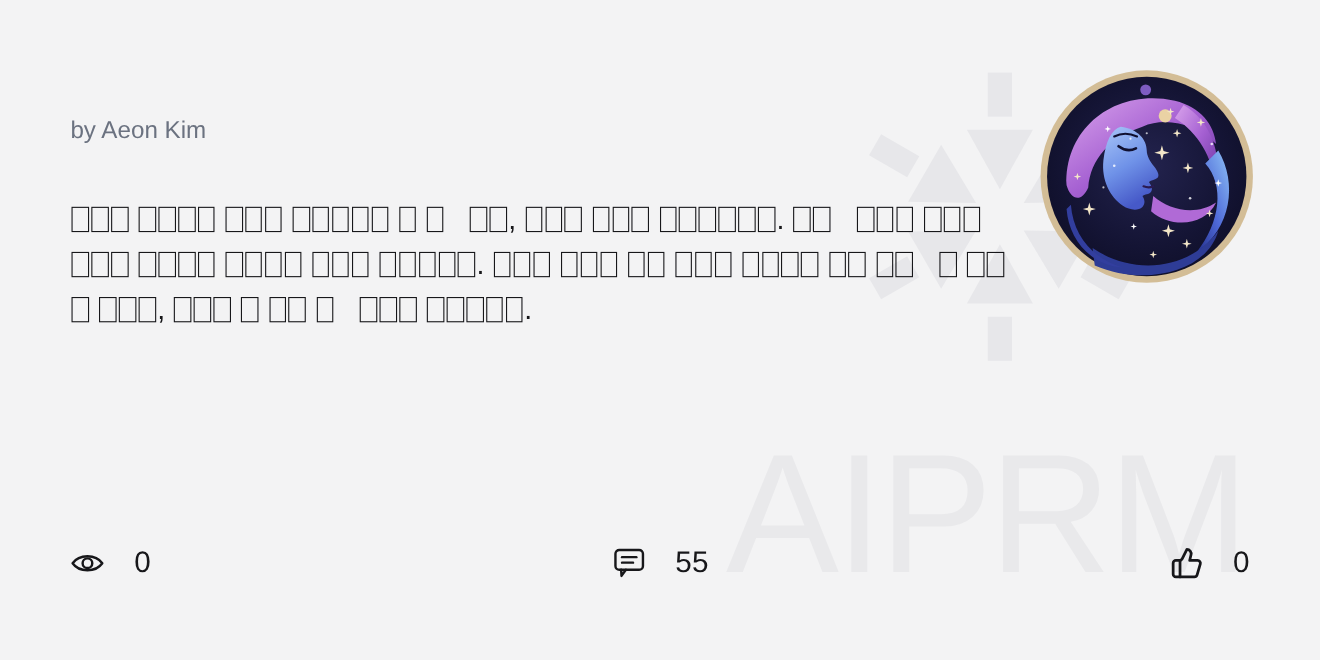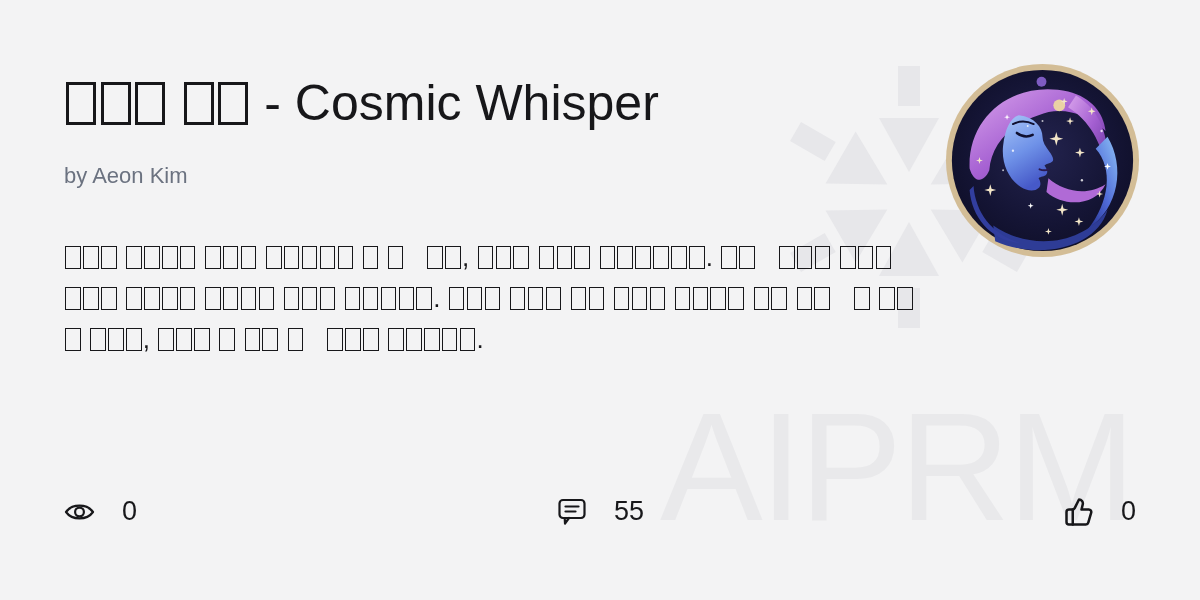--- a/index.html
+++ b/index.html
@@ -132,21 +132,20 @@
           <circle cx="85" cy="65" r="1" opacity=".8"></circle>
         <circle cx="60" cy="110" r="1" opacity=".7"></circle>
           <circle cx="140" cy="120" r="1.2" opacity=".8"></circle>
         <circle cx="100" cy="60" r="1" opacity=".7"></circle>
           <circle cx="160" cy="70" r="1.2" opacity=".8"></circle>
       </g>
     </svg>
   </div>
 
   <div class="content">
-    <h1 class="title"><span class="tofu"></span><span class="tofu"></span><span class="tofu"></span> <span class="tofu"></span><span class="tofu"></span> - Cosmic Whisper</h1>
     <div class="byline">by Aeon Kim</div>
     <p class="description"><span class="tofu"></span><span class="tofu"></span><span class="tofu"></span> <span class="tofu"></span><span class="tofu"></span><span class="tofu"></span><span class="tofu"></span> <span class="tofu"></span><span class="tofu"></span><span class="tofu"></span> <span class="tofu"></span><span class="tofu"></span><span class="tofu"></span><span class="tofu"></span><span class="tofu"></span> <span class="tofu"></span> <span class="tofu"></span>   <span class="tofu"></span><span class="tofu"></span>, <span class="tofu"></span><span class="tofu"></span><span class="tofu"></span> <span class="tofu"></span><span class="tofu"></span><span class="tofu"></span> <span class="tofu"></span><span class="tofu"></span><span class="tofu"></span><span class="tofu"></span><span class="tofu"></span><span class="tofu"></span>. <span class="tofu"></span><span class="tofu"></span>   <span class="tofu"></span><span class="tofu"></span><span class="tofu"></span> <span class="tofu"></span><span class="tofu"></span><span class="tofu"></span>   <span class="tofu"></span><span class="tofu"></span><span class="tofu"></span> <span class="tofu"></span><span class="tofu"></span><span class="tofu"></span><span class="tofu"></span> <span class="tofu"></span><span class="tofu"></span><span class="tofu"></span><span class="tofu"></span> <span class="tofu"></span><span class="tofu"></span><span class="tofu"></span> <span class="tofu"></span><span class="tofu"></span><span class="tofu"></span><span class="tofu"></span><span class="tofu"></span>. <span class="tofu"></span><span class="tofu"></span><span class="tofu"></span> <span class="tofu"></span><span class="tofu"></span><span class="tofu"></span> <span class="tofu"></span><span class="tofu"></span> <span class="tofu"></span><span class="tofu"></span><span class="tofu"></span> <span class="tofu"></span><span class="tofu"></span><span class="tofu"></span><span class="tofu"></span> <span class="tofu"></span><span class="tofu"></span> <span class="tofu"></span><span class="tofu"></span>   <span class="tofu"></span> <span class="tofu"></span><span class="tofu"></span><span class="tofu"></span> <span class="tofu"></span><span class="tofu"></span><span class="tofu"></span>, <span class="tofu"></span><span class="tofu"></span><span class="tofu"></span> <span class="tofu"></span> <span class="tofu"></span><span class="tofu"></span> <span class="tofu"></span>   <span class="tofu"></span><span class="tofu"></span><span class="tofu"></span> <span class="tofu"></span><span class="tofu"></span><span class="tofu"></span><span class="tofu"></span><span class="tofu"></span>.</p>
   </div>
 
   <div class="stats">
 
     <div class="stat">
       <svg width="31" height="24" viewBox="0 0 31 24" fill="none" stroke="#17171a" stroke-width="2.2" stroke-linecap="round" stroke-linejoin="round">
         <path d="M2,12 C8,3.5 23,3.5 29,12 C23,20.5 8,20.5 2,12 Z"></path>
         <circle cx="15.5" cy="12" r="4.4"></circle>

